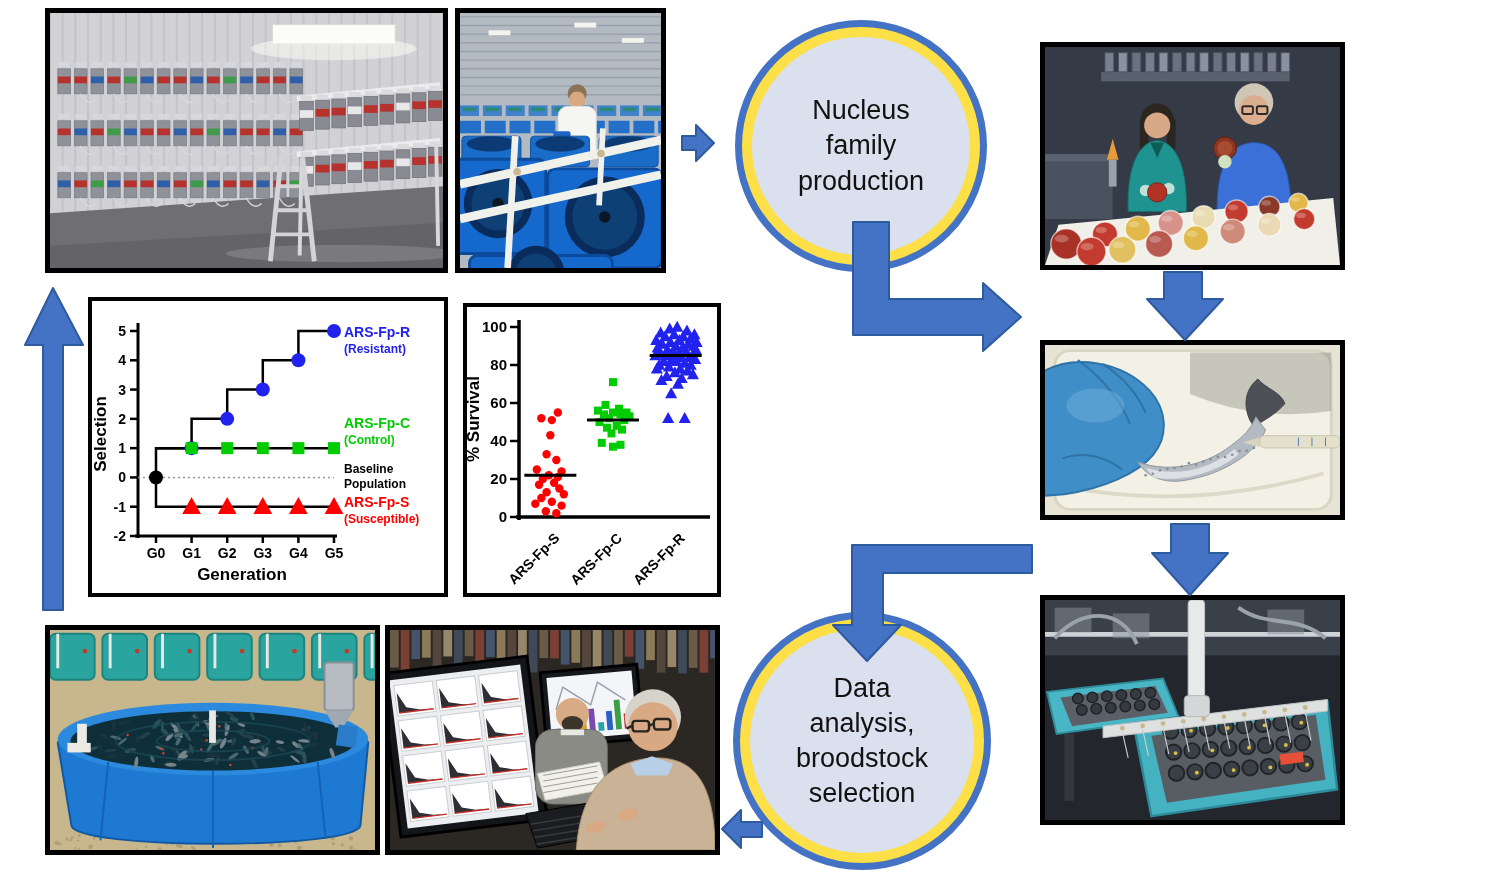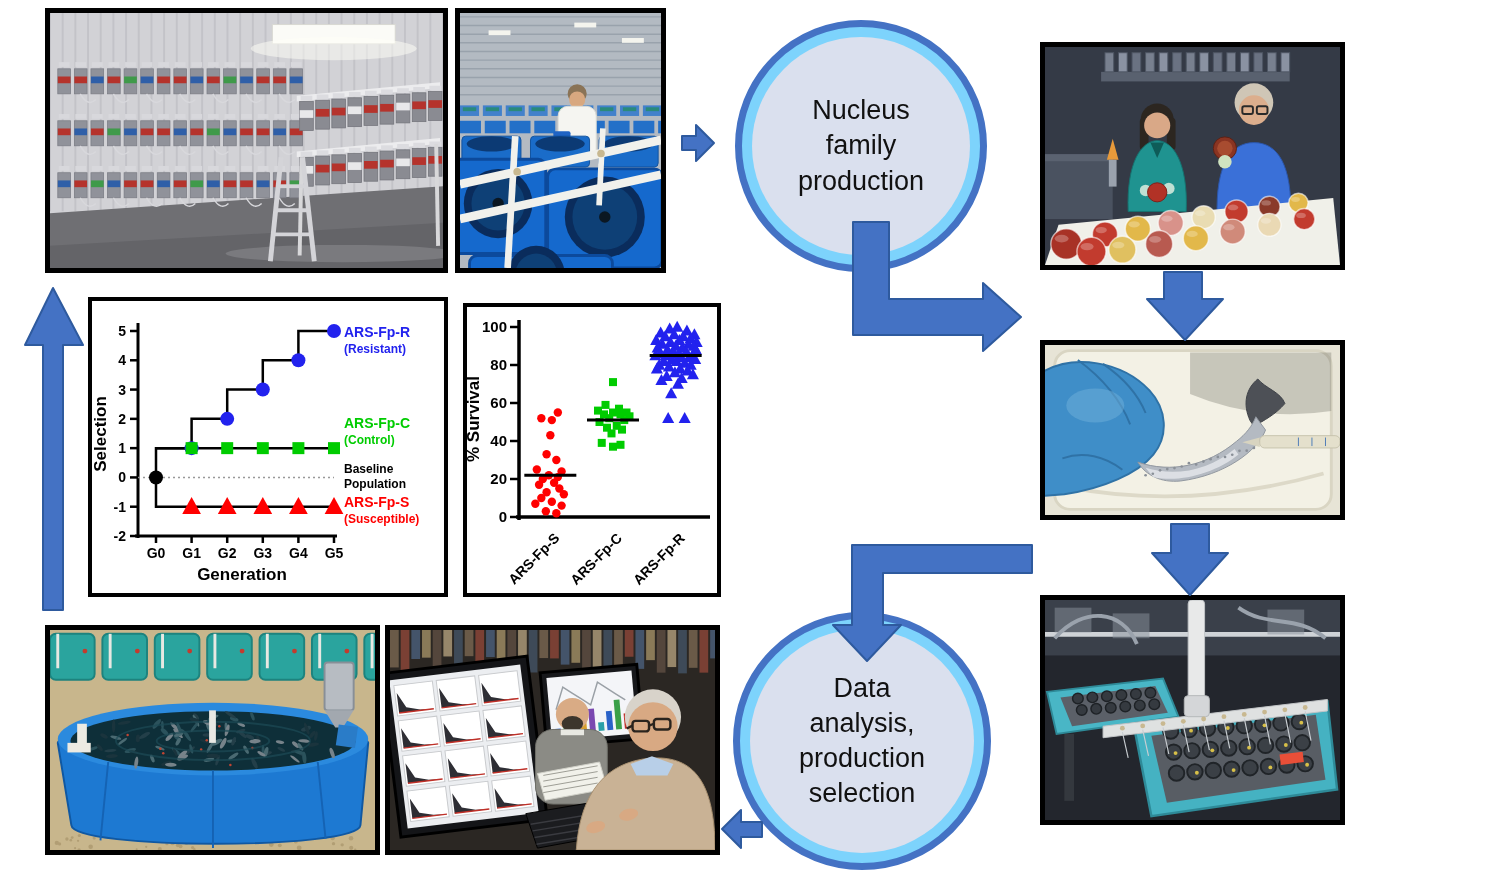--- a/index.html
+++ b/index.html
@@ -2,21 +2,21 @@
 <html><head>
 <meta charset="utf-8">
 <style>
   html,body{margin:0;padding:0;background:#fff;}
   .canvas{position:relative;width:1500px;height:871px;background:#fff;overflow:hidden;
           font-family:"Liberation Sans",sans-serif;}
   .photo{position:absolute;margin:0;border:5px solid #000;background:#777;overflow:hidden;box-sizing:border-box;}
   .photo svg{display:block;width:100%;height:100%;}
   .panel{position:absolute;border:4px solid #000;background:#fff;box-sizing:border-box;}
   .panel svg{display:block;width:100%;height:100%;}
-  .flow-circle{position:absolute;border-radius:50%;border:7px solid #4472C4;background:#7dd3fc;box-sizing:border-box;}
+  .flow-circle{position:absolute;border-radius:50%;border:7px solid #4472C4;background:#fde047;box-sizing:border-box;}
   .flow-circle .inner{position:absolute;inset:10px;border-radius:50%;background:#DAE0EE;
        display:flex;align-items:center;justify-content:center;text-align:center;}
   .flow-circle .inner span{white-space:pre-line;font-size:27px;line-height:1.3;color:#111;}
   .overlay{position:absolute;left:0;top:0;width:1500px;height:871px;pointer-events:none;}
 </style>
 </head>
 <body>
 
 <div class="canvas">
 
@@ -942,21 +942,21 @@
     <div class="inner">
         <span>Nucleus
 family
 production</span>
       </div>
   </div>
   <div class="flow-circle" style="left:733px;top:612px;width:258px;height:258px">
     <div class="inner">
         <span>Data
 analysis,
-production
+broodstock
 selection</span>
       </div>
   </div>
 
   <div class="panel" style="left:88px;top:297px;width:360px;height:300px">
     <svg id="chart1" viewBox="0 0 352 292">
         <line x1="46" y1="22" x2="46" y2="237" stroke="#000" stroke-width="3"></line>
         <line x1="43" y1="235" x2="245" y2="235" stroke="#000" stroke-width="3"></line>
         <line x1="38" y1="234.9999" x2="46" y2="234.9999" stroke="#000" stroke-width="2.5"></line>
         <text x="34" y="239.9999" font-size="14" text-anchor="end" fill="#000" font-weight="bold" font-family="&quot;Liberation Sans&quot;,sans-serif">-2</text>

